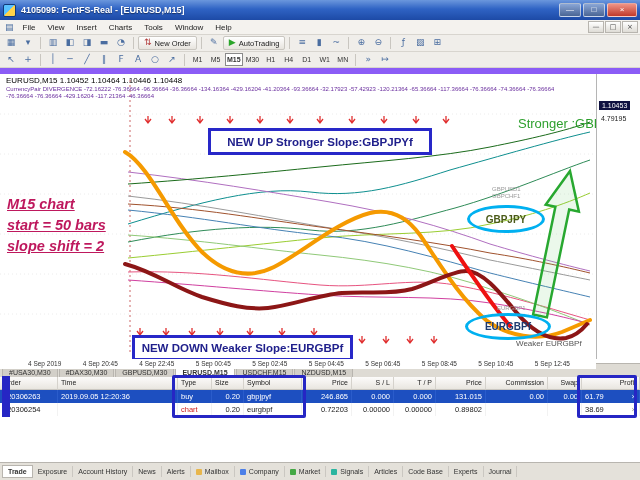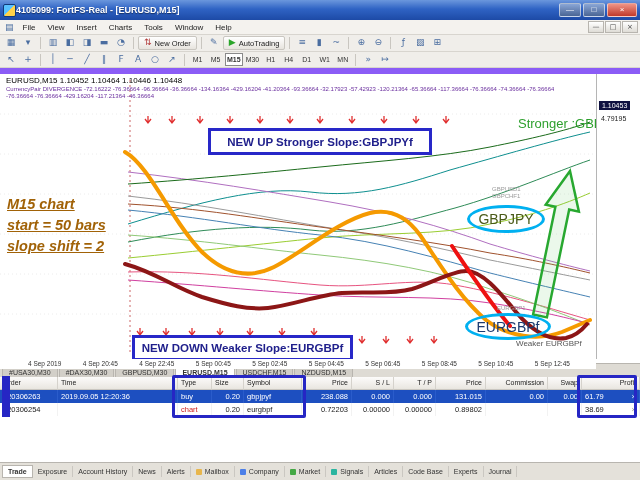--- a/index.html
+++ b/index.html
@@ -3,21 +3,21 @@
 <meta charset="utf-8">
 <style>
   *{margin:0;padding:0;box-sizing:border-box}
   html,body{width:640px;height:480px;overflow:hidden}
   body{font-family:"Liberation Sans",sans-serif;background:#d4d0c8;color:#222}
   .window{position:relative;width:640px;height:480px;background:#ece9e2}
 
   
   .titlebar{height:20px;background:linear-gradient(#6b97dd,#2f63c4 45%,#1d4aa6);display:flex;align-items:center;padding:0 3px}
   .app-icon{width:13px;height:13px;border-radius:2px;background:linear-gradient(135deg,#59c1ff 0 50%,#ffd24a 50% 100%);border:1px solid #123a7a}
-  .title-text{flex:1;font-size:9px;font-weight:bold;color:#fff;white-space:nowrap;overflow:hidden;text-shadow:0 1px 1px rgba(0,0,0,.45)}
+  .title-text{flex:1;margin-left:5px;font-size:9px;font-weight:bold;color:#fff;white-space:nowrap;overflow:hidden;text-shadow:0 1px 1px rgba(0,0,0,.45)}
   .win-btn{width:22px;height:14px;margin-left:2px;font-size:8px;line-height:12px;text-align:center;color:#fff;border:1px solid rgba(255,255,255,.55);border-radius:2px;background:linear-gradient(#8aa6d6,#4a6594)}
   .win-btn.close{width:30px;background:linear-gradient(#ef9486,#c0392b)}
 
   
   .menubar{height:15px;background:#f4f2ee;border-bottom:1px solid #d8d5cf;display:flex;align-items:center;font-size:8px;padding:0 2px}
   .mdi-icon{font-size:9px;color:#4a6da0;margin:0 3px;font-family:"DejaVu Sans",sans-serif}
   .menu-item{padding:1px 6px;cursor:default}
   .menubar-spacer{flex:1}
   .mdi-btn{width:16px;height:12px;border:1px solid #b8b5af;background:linear-gradient(#fff,#dfdcd6);font-size:7px;line-height:10px;text-align:center;margin-left:1px;color:#444;font-family:"DejaVu Sans",sans-serif}
 
@@ -38,28 +38,28 @@
   .price-current{position:absolute;top:27px;left:2px;background:#0f1140;color:#fff;padding:1px 3px}
   .price-secondary{position:absolute;top:41px;left:4px;color:#222}
   .xaxis{position:absolute;left:0;top:285px;width:596px;height:10px;background:#fff;display:flex;justify-content:space-between;padding:1px 26px 0 28px;font-size:6.5px;color:#333;white-space:nowrap}
   .ov{position:absolute;white-space:nowrap}
   .info-line{left:6px;top:2px;font-size:8px;color:#000}
   .div-line{left:6px;top:12px;font-size:6px;color:#6a2f9e;max-width:566px;overflow:hidden}
   .div-line2{left:6px;top:19px;font-size:6px;color:#6a2f9e}
   .slope-box{border:3px solid #2828c8;background:#fff;color:#20208c;font-weight:bold;font-size:11.5px;display:flex;align-items:center;justify-content:center}
   .up-box{left:208px;top:54px;width:224px;height:27px}
   .down-box{left:132px;top:261px;width:221px;height:26px}
-  .params{left:7px;top:120px;color:#a16207;font-size:14.5px;font-weight:bold;font-style:italic;line-height:21px}
+  .params{left:7px;top:120px;color:#be185d;font-size:14.5px;font-weight:bold;font-style:italic;line-height:21px}
   .params div{text-decoration:underline}
   .stronger{left:518px;top:42px;font-size:13px;color:#2ea02e}
   .weaker{left:516px;top:265px;font-size:8px;color:#555}
   .ellipse{border:3px solid #00b0f0;border-radius:50%}
   .ellipse1{left:467px;top:131px;width:78px;height:28px}
   .ellipse2{left:465px;top:239px;width:86px;height:27px}
-  .ellipse-label{width:100%;height:100%;display:flex;align-items:center;justify-content:center;font-size:14px;font-weight:normal}
+  .ellipse-label{width:100%;height:100%;display:flex;align-items:center;justify-content:center;font-size:10px;font-weight:bold}
   .el1{color:#4a5a18}.el2{color:#1c3a70}
   .tiny{font-size:6px;color:#9a9a9a}
   .t1{left:492px;top:112px}.t2{left:492px;top:119px}.t3{left:497px;top:231px}
 
   
   .chart-tabs{height:14px;background:#dedbd4;border-top:1px solid #b8b5af;display:flex;align-items:flex-end;padding:0 2px;font-size:7px}
   .ctab{padding:1px 6px;margin-right:1px;border:1px solid #b8b5af;border-bottom:none;border-radius:2px 2px 0 0;background:#d2cfc8;color:#333}
   .ctab.active{background:#fff;font-weight:bold}
 
   
@@ -267,21 +267,21 @@
     <span class="cell num">Swap</span>
     <span class="cell num">Profit</span>
   </div>
 
   <div class="tgrid trow selected">
     <span class="cell">120306263</span>
     <span class="cell">2019.09.05 12:20:36</span>
     <span class="cell">buy</span>
     <span class="cell num">0.20</span>
     <span class="cell">gbpjpyf</span>
-    <span class="cell num">238.088</span>
+    <span class="cell num">246.865</span>
     <span class="cell num">0.000</span>
     <span class="cell num">0.000</span>
     <span class="cell num">131.015</span>
     <span class="cell num">0.00</span>
     <span class="cell num">0.00</span>
     <span class="cell profit-cell">
       <span>61.79</span>
       <span class="close-x">×</span>
     </span>
   </div>

